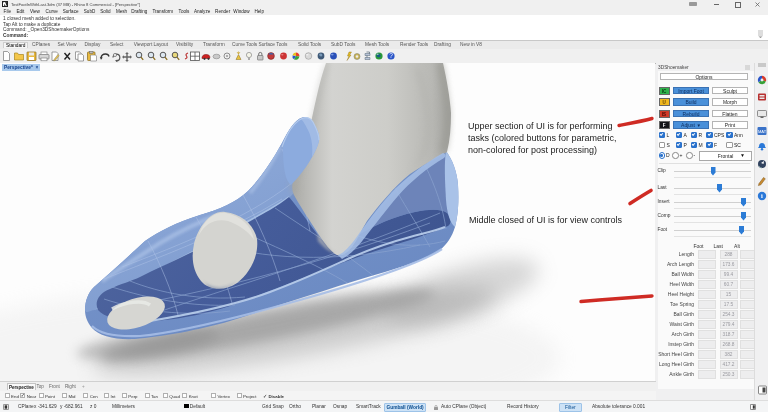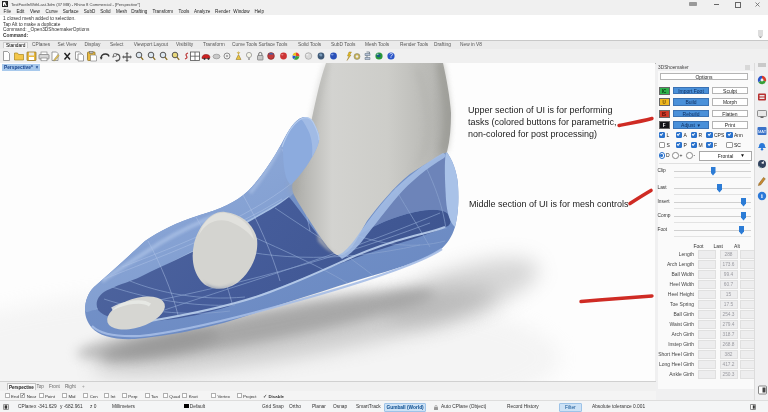--- a/index.html
+++ b/index.html
@@ -25,21 +25,21 @@
   #osnaprow{left:0;top:391px;width:656px;height:9px;background:#f4f4f4;font-size:4.4px;color:#333;}
   #statusbar{left:0;top:400px;width:768px;height:12px;background:#f4f5f6;border-top:1px solid #dddddd;
              font-size:4.8px;color:#333;}
   .sb{position:absolute;top:2.5px;white-space:nowrap;}
   .os{position:absolute;top:1.5px;white-space:nowrap;}
   .chk{display:inline-block;width:3.2px;height:3.2px;border:0.6px solid #b0b0b0;background:#fff;
        vertical-align:-0.5px;margin-right:1.2px;}
   .pill{background:#cde2f6;border:1px solid #9dc3e8;border-radius:1px;color:#0b4d8f;
         padding:0 1.5px;top:2px;height:7px;line-height:7px;}
   
-  .ann{position:absolute;font-size:9px;color:#1c1c1c;line-height:12px;white-space:nowrap;}
+  .ann{position:absolute;font-size:9px;color:#1c1c1c;line-height:12px;white-space:nowrap;margin-top:16px;}
   
   .pbtn{background:#fff;border:1px solid #b4b4b4;font-size:5px;color:#222;text-align:center;
         line-height:6.5px;box-sizing:border-box;}
   .bbtn{width:36px;height:7.5px;background:#4a90d9;border:1px solid #3a72b4;font-size:5px;color:#0e2d5e;
         text-align:center;line-height:6.5px;box-sizing:border-box;position:absolute;}
   .sqbtn{width:11px;height:8px;border:1px solid #666;font-size:4.5px;font-weight:bold;text-align:center;
          line-height:7px;box-sizing:border-box;position:absolute;}
   .cbrow{height:8px;width:98px;font-size:5px;}
   .cb{position:absolute;top:0.5px;width:4.5px;height:4.5px;border:1px solid #999;background:#fff;border-radius:1px;}
   .cb.on{background:#2a72cc;border-color:#2a72cc;}
@@ -344,21 +344,21 @@
   </svg>
   <div class="abs" style="left:2px;top:1px;background:#a8c9ec;color:#15418c;font-size:4.8px;padding:1px 2px;font-weight:bold">Perspective* &nbsp;×</div>
   <svg class="abs" style="left:0;top:0" width="655" height="318" viewBox="0 0 655 318">
     <g stroke="#cf2b24" fill="none" stroke-linecap="round">
       <path d="M619,62.5 C632,60 643,58 652,55.5" stroke-width="3.4"></path>
       <path d="M630,140.5 C637,136 644,131.5 651,127.5" stroke-width="3.6"></path>
       <path d="M581,238.5 C605,236.5 630,234.5 652,233" stroke-width="3.4"></path>
     </g>
   </svg>
   <div class="ann" style="left:468px;top:40.5px">Upper section of UI is for performing<br>tasks (colored buttons for parametric,<br>non-colored for post processing)</div>
-  <div class="ann" style="left:469px;top:135px">Middle section of UI is for mesh controls</div>
+  <div class="ann" style="left:469px;top:135px">Middle closed of UI is for view controls</div>
 </div>
 
 <div id="panel" class="abs">
   <div class="abs" style="left:2px;top:1.5px;font-size:4.8px;color:#444">3DShoemaker</div>
   <div class="abs" style="left:89px;top:2px;width:5px;height:5px;background:#d8d8d8"></div>
   <div class="abs" style="left:2px;top:8px;width:96px;height:318px;background:#fafafa"></div>
 
   <div class="abs pbtn" style="left:4px;top:9.5px;width:88px;height:7.5px">Options</div>
 
   <div class="abs sqbtn" style="left:2.5px;top:23.5px;background:#2fb44c;color:#0a3a12">IC</div>

